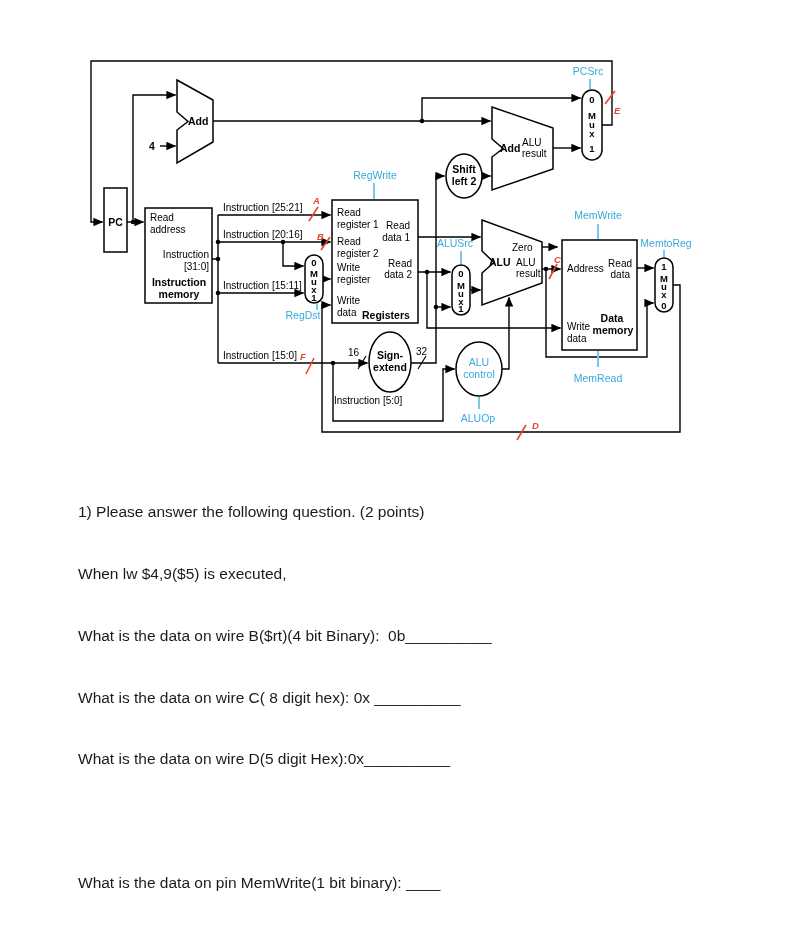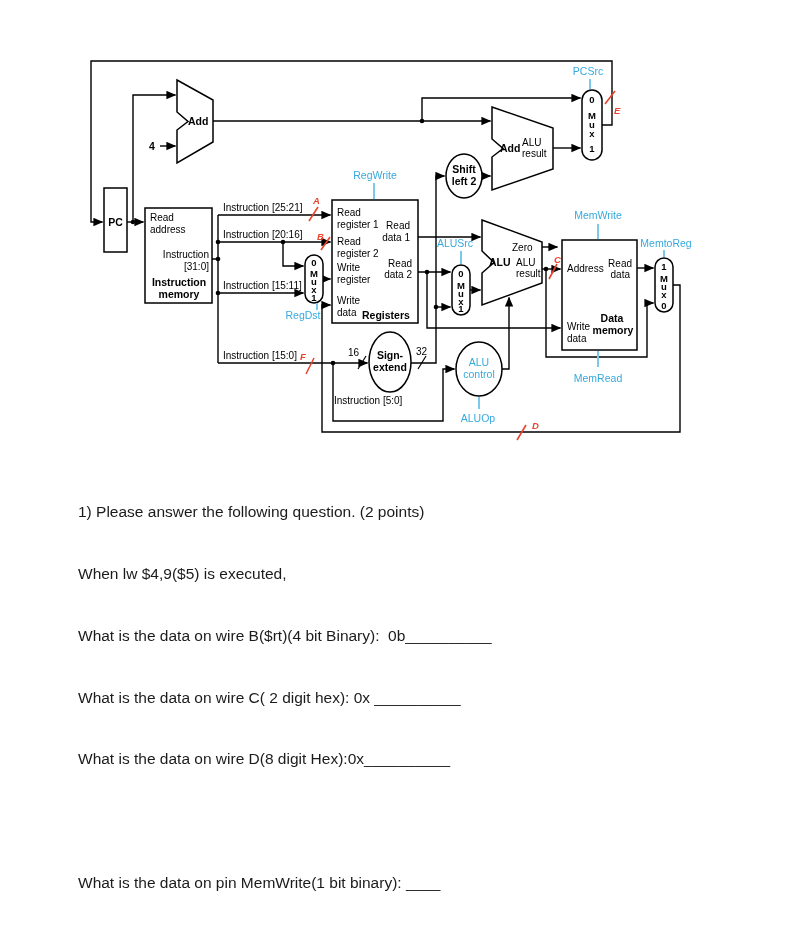--- a/index.html
+++ b/index.html
@@ -239,22 +239,22 @@
     <line class="rslash" x1="605" y1="104" x2="615" y2="91"></line>
     <text class="ann" x="300" y="360">F</text>
     <line class="rslash" x1="306" y1="374" x2="314" y2="358"></line>
   </g>
 </svg>
 
 <div id="questions">
   <div>1) Please answer the following question. (2 points)</div>
   <div>When lw $4,9($5) is executed,</div>
   <div>What is the data on wire B($rt)(4 bit Binary):  0b__________</div>
-  <div>What is the data on wire C( 2 digit hex): 0x __________</div>
-  <div>What is the data on wire D(8 digit Hex):0x__________</div>
+  <div>What is the data on wire C( 8 digit hex): 0x __________</div>
+  <div>What is the data on wire D(5 digit Hex):0x__________</div>
   <div class="qgap"></div>
   <div>What is the data on pin MemWrite(1 bit binary): ____</div>
   
   
   
   
   
   
   
   

